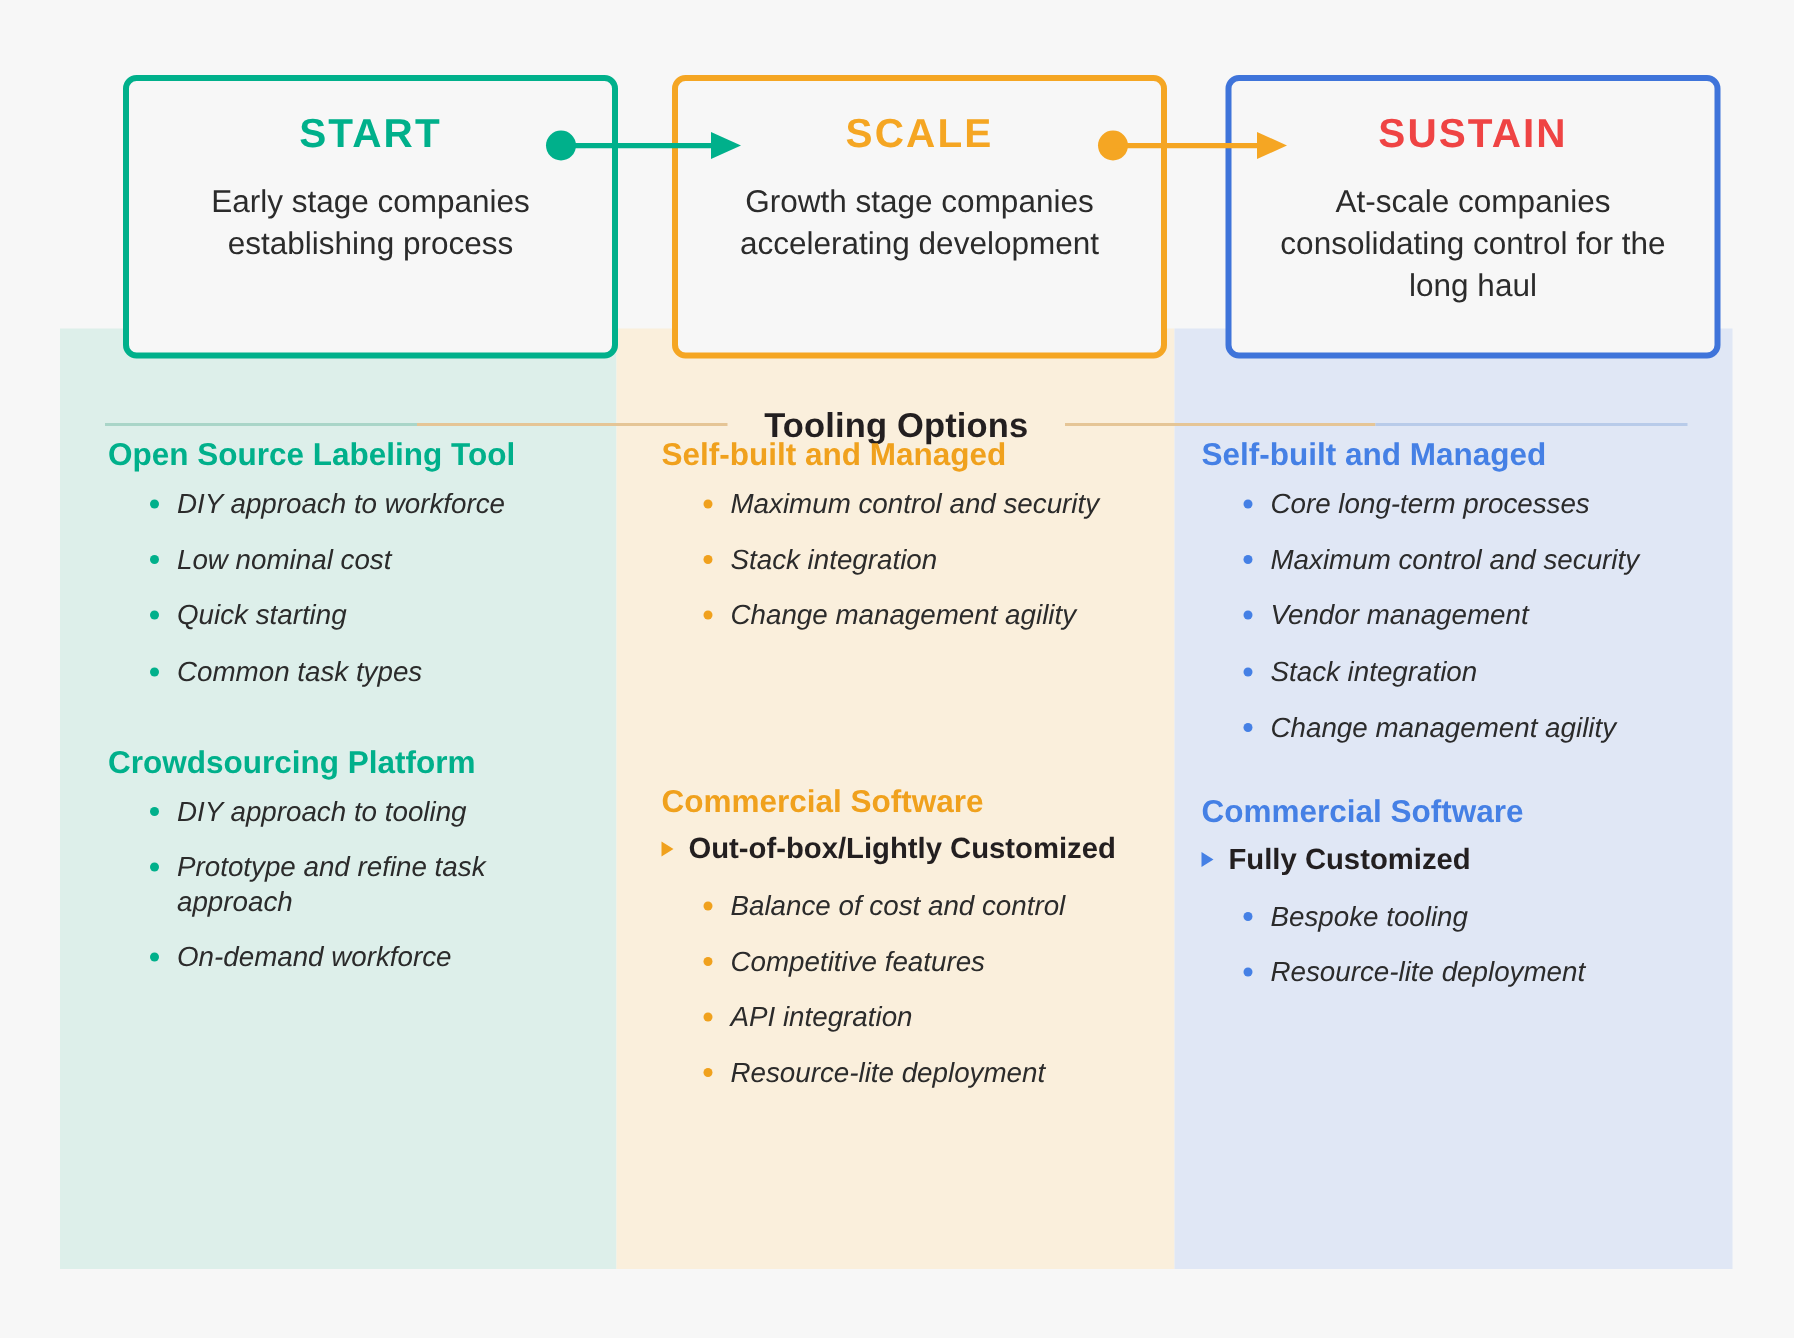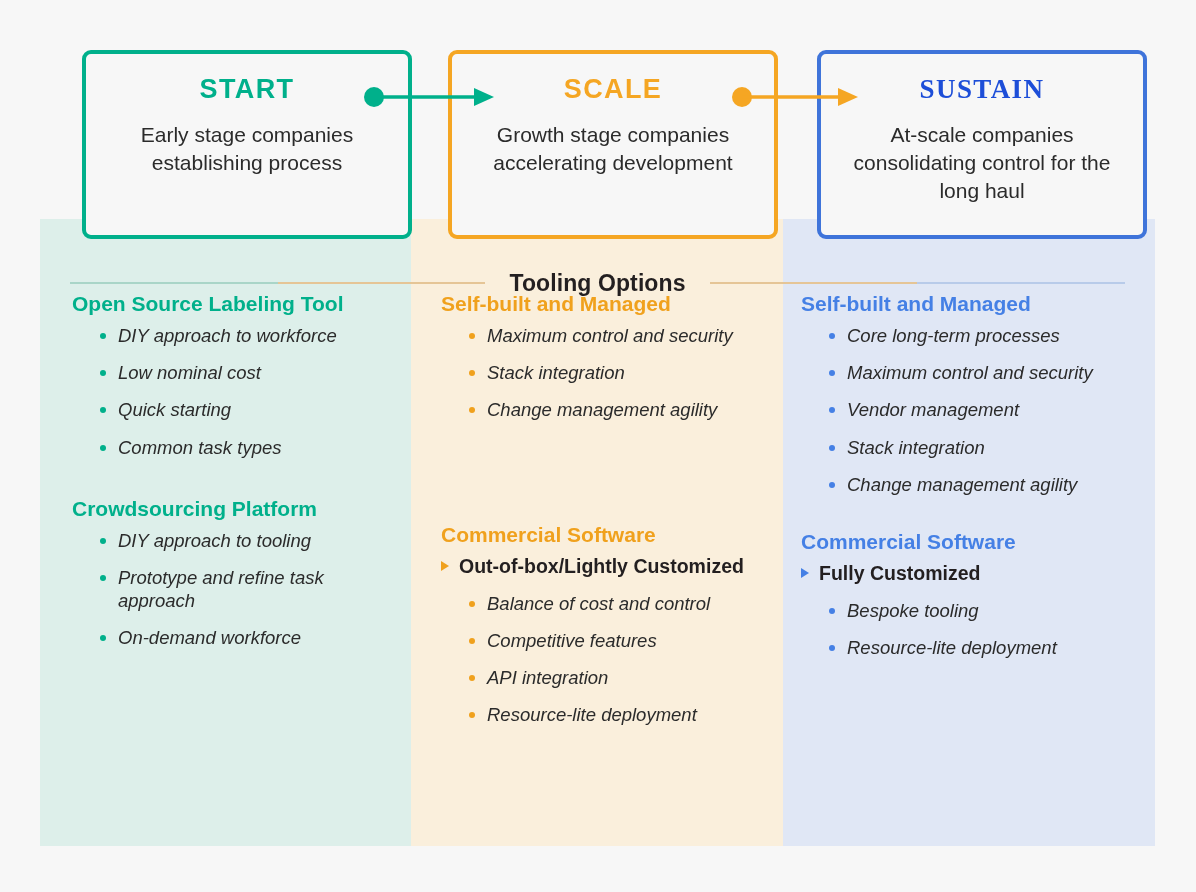--- a/index.html
+++ b/index.html
@@ -65,21 +65,21 @@
 
   .stage-title {
     font-size: 27px;
     font-weight: bold;
     letter-spacing: 1.4px;
     line-height: 1;
     margin: 0 0 18px 0;
   }
   .stage-box.s0 .stage-title { color: #00b08b; }
   .stage-box.s1 .stage-title { color: #f5a623; }
-  .stage-box.s2 .stage-title { color: #1d4ed8; font-family: Liberation Serif, serif; }
+  .stage-box.s2 .stage-title { color: #ef4444; }
 
   .stage-desc {
     font-size: 21px;
     color: #2b2b2b;
     text-align: center;
     line-height: 1.33;
     padding: 0 14px;
     font-weight: 400;
   }
 

